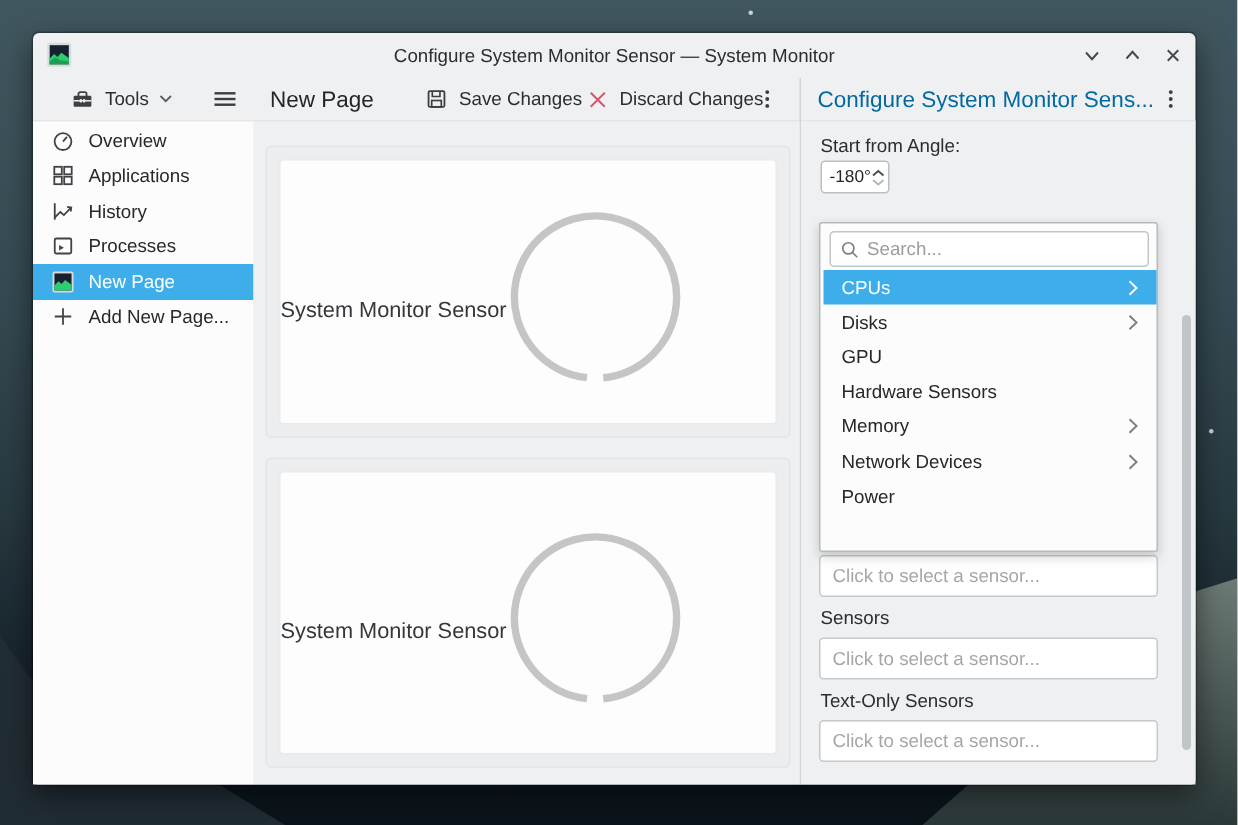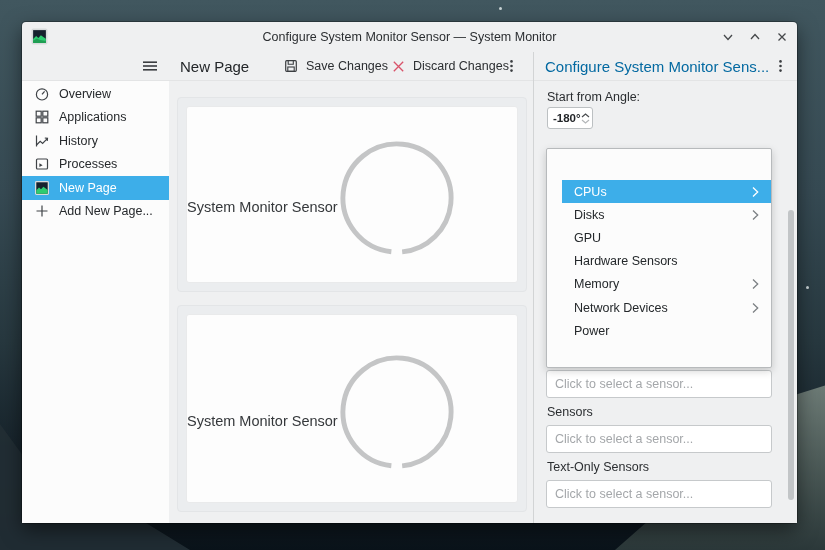--- a/index.html
+++ b/index.html
@@ -61,32 +61,32 @@
     display:flex; align-items:center; }
   .card-title { margin-top:24px; font-size:14.5px; color:#35383b; }
   .gauge { margin-top:7px; }
 
   .panel { position:absolute; left:512px; top:0; bottom:0; width:263px; background:#eff0f1; }
   .p-label { position:absolute; left:13px; font-size:12.5px; color:#2b2e31; white-space:nowrap; }
   .lbl-angle { top:9px; }
   .lbl-sensors { top:324px; }
   .lbl-textonly { top:379px;text-align:center; }
   .spinbox { position:absolute; left:13px; top:26px; width:46px; height:22px; background:#fff;
-    border:1px solid #bcc0c2; border-radius:3px; display:flex; align-items:center;font-weight:bold; }
+    border:1px solid #bcc0c2; border-radius:3px; display:flex; align-items:center; }
   .spin-val { font-size:11.5px; color:#232629; padding-left:5px; flex:1; }
   .spin-arrows { display:flex; flex-direction:column; gap:1px; padding-right:4px; }
 
   .popup { position:absolute; left:12px; top:67px; width:226px; height:220px; background:#fcfcfc;
     border:1px solid #b7babc; border-radius:2px; box-shadow:0 3px 8px rgba(0,0,0,.18); z-index:5; }
   .searchbox { position:absolute; left:6px; top:5px; width:213px; height:24px; background:#fff;
     border:1px solid #c3c6c8; border-radius:3px; display:flex; align-items:center; padding:0 6px; gap:5px; }
   .searchbox input { border:none; outline:none; flex:1; font-size:12.5px; color:#232629; background:transparent;
     font-family:"Liberation Sans","DejaVu Sans",sans-serif; }
   .searchbox input::placeholder { color:#9b9ea1; }
-  .srows { position:absolute; left:15px; right:0; top:31px; }
+  .srows { position:absolute; left:2px; right:0; top:31px; }
   .srow { height:23.2px; display:flex; align-items:center; padding:0 12px; font-size:12.5px; color:#24282b; }
   .srow.selected { background:#3daee9; color:#fff; }
   .srow .chev { margin-left:auto; color:#7c8084; display:flex; }
   .srow.selected .chev { color:#fff; }
 
   .sel-field { position:absolute; left:12px; width:226px; height:28px; background:#fff;
     border:1px solid #c6c9cb; border-radius:3px; display:flex; align-items:center;
     padding-left:8px; font-size:12.5px; color:#a4a7aa; }
   .field1 { top:289px; }
   .field2 { top:344px; }
@@ -131,20 +131,37 @@
         </span>
         <span class="wc">
           <svg width="12" height="12" viewBox="0 0 12 12">
               <path d="M2.5 2.5 L9.5 9.5 M9.5 2.5 L2.5 9.5" stroke="#45484b" stroke-width="1.3"></path>
             </svg>
         </span>
       </span>
     </div>
 
     <div class="toolbar">
+      <div class="tb tools-btn">
+        <span>
+          <svg width="16" height="16" viewBox="0 0 16 16">
+            <path d="M5.3 6 V4.7 Q5.3 3.4 6.6 3.4 H9.4 Q10.7 3.4 10.7 4.7 V6" fill="none" stroke="#3d4043" stroke-width="1.2"></path>
+            <rect x="2.1" y="5.9" width="11.8" height="7.3" rx="0.8" fill="#3d4043"></rect>
+            <rect x="2.1" y="8.7" width="11.8" height="1" fill="#eff0f1"></rect>
+            <rect x="6.2" y="8.1" width="1.4" height="2.2" fill="#eff0f1"></rect>
+            <rect x="8.4" y="8.1" width="1.4" height="2.2" fill="#eff0f1"></rect>
+          </svg>
+        </span>
+        <span>Tools</span>
+        <span>
+          <svg width="9" height="6" viewBox="0 0 9 6">
+              <polyline points="1,1 4.5,4.5 8,1" fill="none" stroke="#5a5d60" stroke-width="1.2"></polyline>
+            </svg>
+        </span>
+      </div>
 
       <div class="tb hamburger">
         <svg width="16" height="16" viewBox="0 0 16 16">
           <rect x="1" y="3.4" width="14" height="1.6" fill="#3b3e41"></rect>
           <rect x="1" y="7.2" width="14" height="1.6" fill="#3b3e41"></rect>
           <rect x="1" y="11" width="14" height="1.6" fill="#3b3e41"></rect>
         </svg>
       </div>
 
       <div class="tb page-title">New Page</div>
@@ -280,20 +297,27 @@
             <svg width="9" height="5" viewBox="0 0 9 5">
                 <polyline points="1,4 4.5,1 8,4" fill="none" stroke="#4a4d50" stroke-width="1.2"></polyline>
               </svg>
             <svg width="9" height="5" viewBox="0 0 9 5">
                 <polyline points="1,1 4.5,4 8,1" fill="none" stroke="#b3b6b8" stroke-width="1.2"></polyline>
               </svg>
           </span>
         </div>
 
         <div class="popup">
+          <div class="searchbox">
+            <svg width="13" height="13" viewBox="0 0 14 14">
+                <circle cx="6" cy="6" r="4" fill="none" stroke="#7d8184" stroke-width="1.2"></circle>
+                <line x1="9" y1="9" x2="12.4" y2="12.4" stroke="#7d8184" stroke-width="1.2"></line>
+              </svg>
+            <input type="text" placeholder="Search..." style="">
+          </div>
           <div class="srows">
             <div class="srow selected">
               <span>CPUs</span>
               <span class="chev">
                   <svg width="7" height="12" viewBox="0 0 7 12">
                     <polyline points="1,1.5 5.7,6 1,10.5" fill="none" stroke="currentColor" stroke-width="1.3"></polyline>
                   </svg>
                 </span>
             </div>
             <div class="srow">

